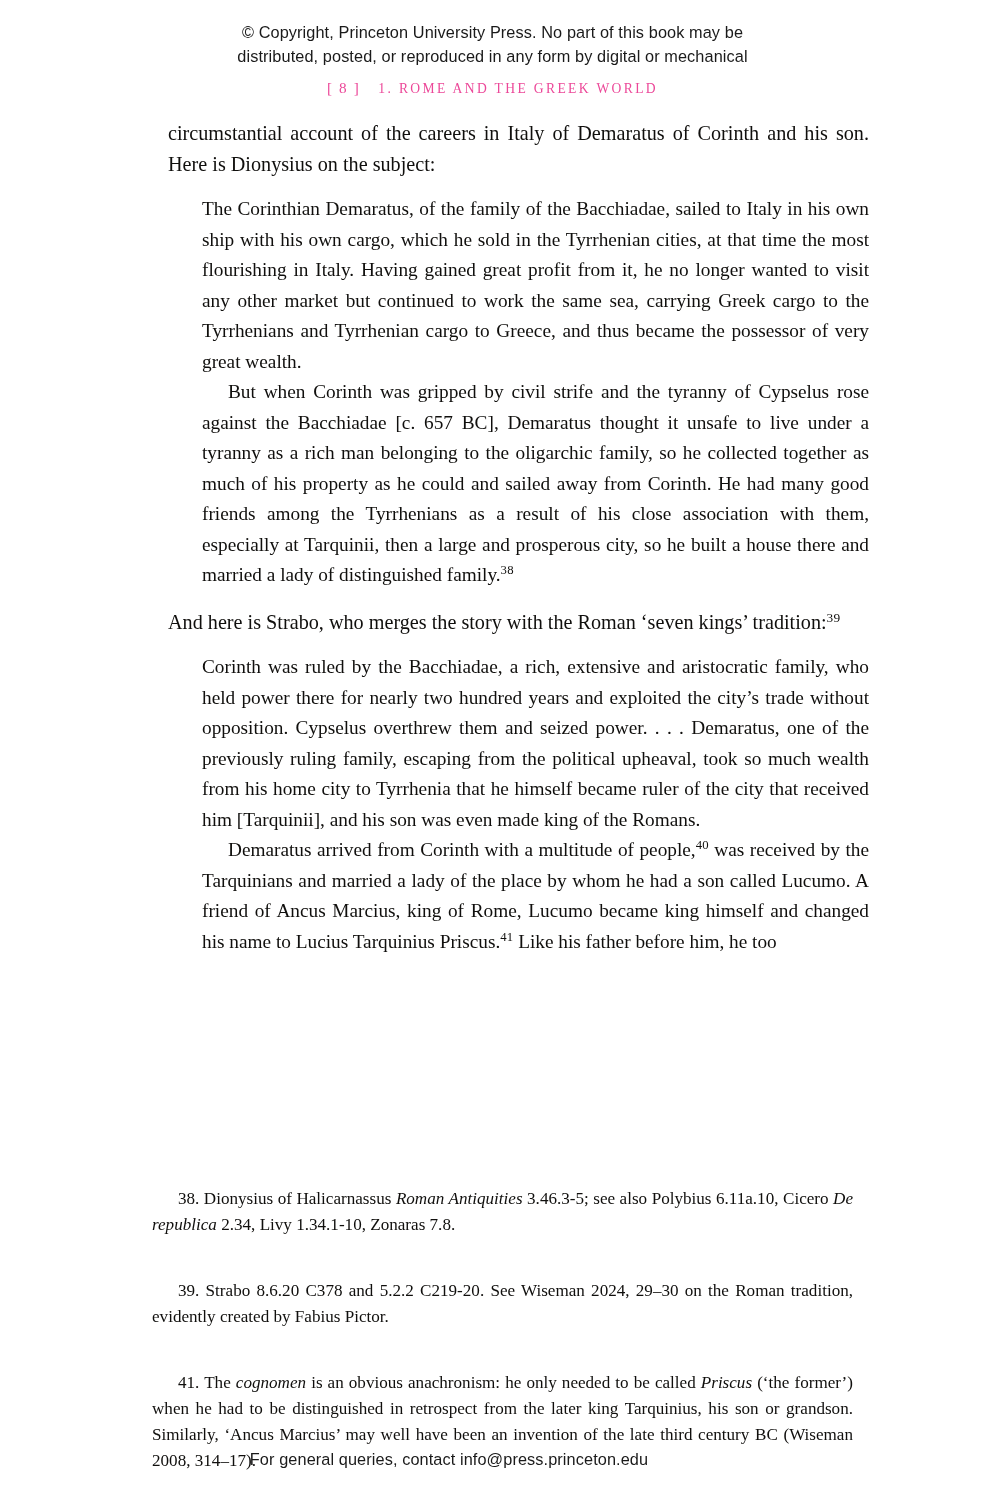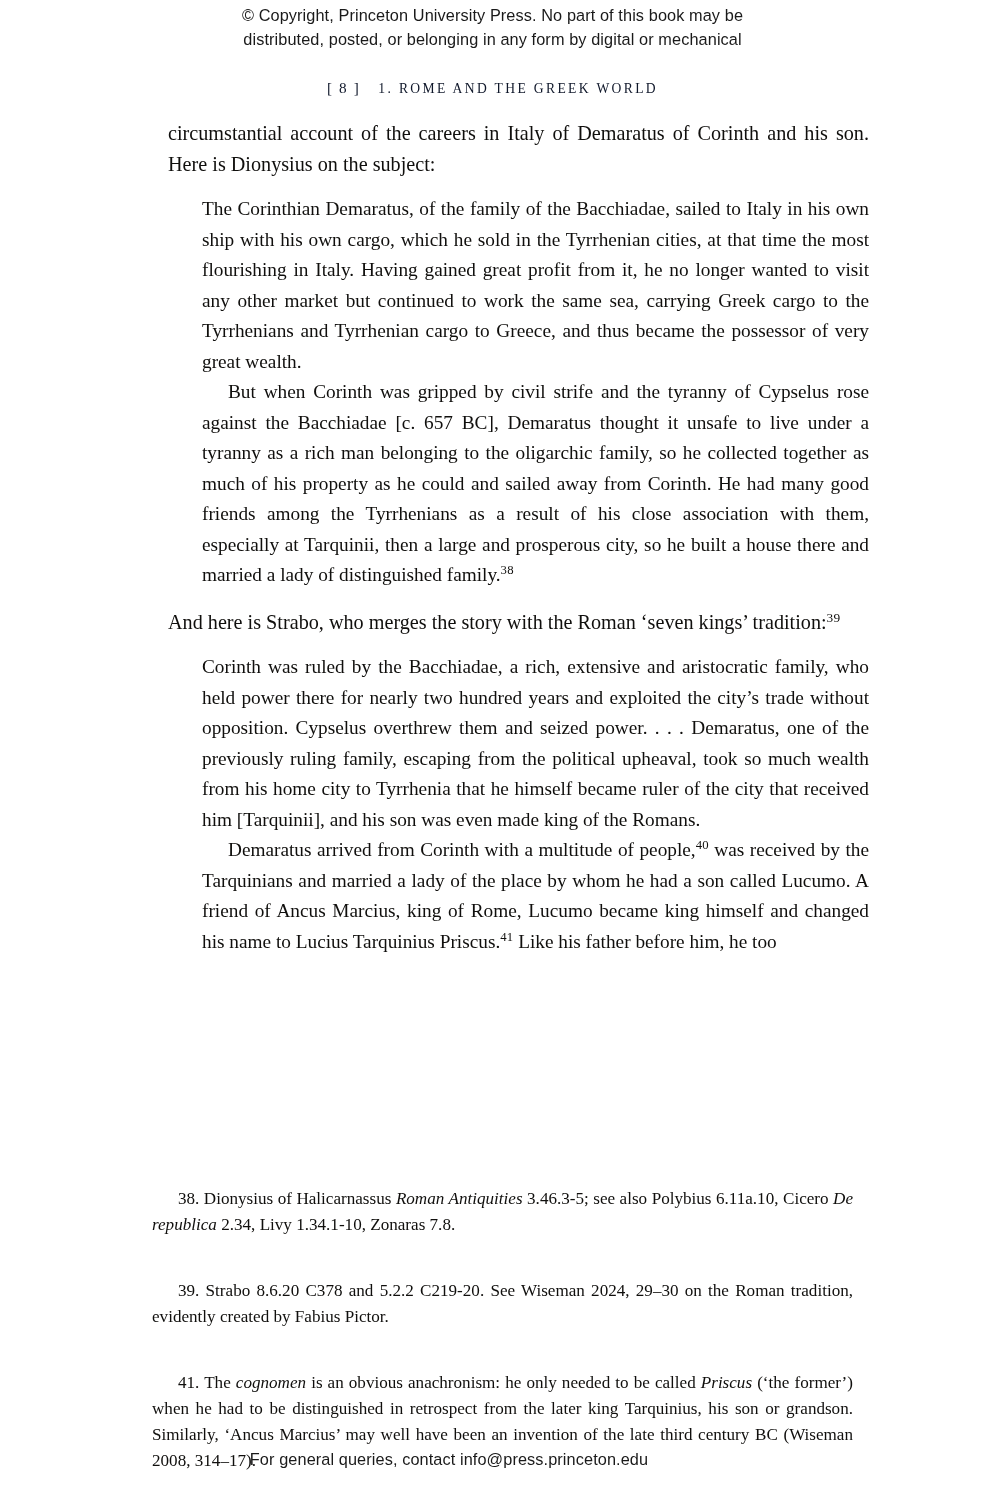--- a/index.html
+++ b/index.html
@@ -12,41 +12,41 @@
     height: 1488px;
     position: relative;
     font-family: "Liberation Serif", "DejaVu Serif", serif;
     color: #100f0d;
     overflow: hidden;
   }
 
   
   #copyright-notice {
     position: absolute;
-    top: 4px;
+    top: 21px;
     left: 0;
     width: 985px;
     text-align: center;
     font-family: "Liberation Sans", "DejaVu Sans", sans-serif;
     font-size: 16.3px;
     line-height: 23.5px;
     color: #1a1a1a;
     letter-spacing: 0.1px;
   }
   #copyright-notice .cline { display: block; }
 
   
   #running-head {
     position: absolute;
     top: 79px;
     left: 0;
     width: 985px;
     text-align: center;
     font-size: 15.2px;
-    color: #0f172a;
+    color: #ec4899;
   }
   #running-head .folio {
     letter-spacing: 1.6px;
   }
   #running-head .chaptertitle {
     letter-spacing: 2.35px;
     font-size: 13.6px;
     margin-left: 18px;
   }
 
@@ -124,21 +124,21 @@
     letter-spacing: 0.1px;
   }
 
   .greek { font-family: "DejaVu Serif", "Liberation Serif", serif; font-size: 0.96em; }
 </style>
 </head>
 <body>
 
 <div id="copyright-notice">
   <span class="cline">© Copyright, Princeton University Press. No part of this book may be</span>
-  <span class="cline">distributed, posted, or belonging in any form by digital or mechanical</span>
+  <span class="cline">distributed, posted, or reproduced in any form by digital or mechanical</span>
 </div>
 
 <div id="running-head">
   <span class="folio">[ 8 ]</span><span class="chaptertitle">1. ROME AND THE GREEK WORLD</span>
 </div>
 
 <div id="text-column">
 
   <p class="body cont">circumstantial account of the careers in Italy of Demaratus of Corinth and his son. Here is Dionysius on the subject:</p>
 

